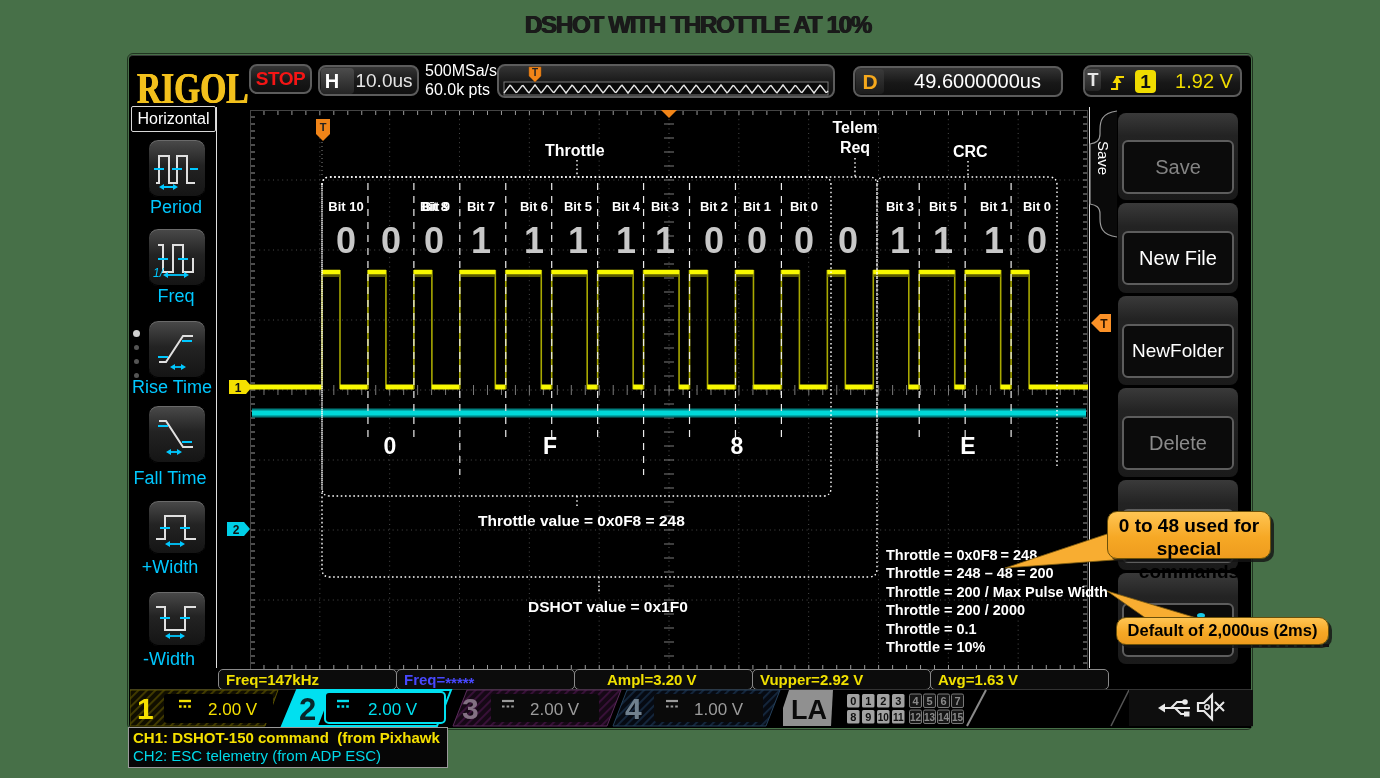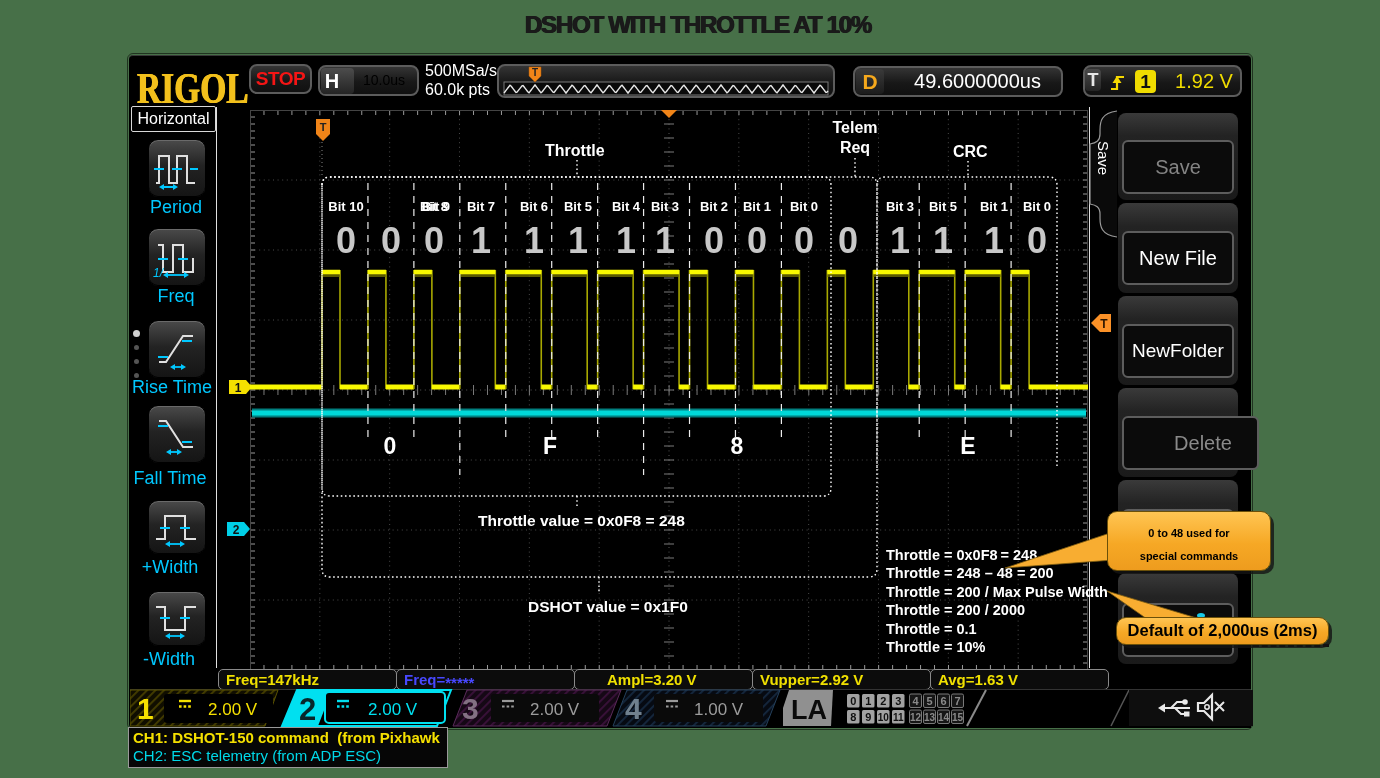--- a/index.html
+++ b/index.html
@@ -21,21 +21,21 @@
 <div class="abs" style="left:0;top:11px;width:1380px;text-align:center;font-size:24px;font-weight:bold;color:#1a1a1a;letter-spacing:-1.2px;text-shadow:0.7px 0 0 #1a1a1a,-0.7px 0 0 #1a1a1a;padding-left:8px;">DSHOT WITH THROTTLE AT 10%</div>
 
 <div class="abs" id="scope"></div>
 
 <div class="abs" style="left:137px;top:63px;font-family:'Liberation Serif',serif;font-weight:bold;font-size:44px;color:#f2c01c;transform:scaleX(0.76);transform-origin:0 0;text-shadow:0.6px 0 0 #f2c01c,-0.6px 0 0 #f2c01c;">RIGOL</div>
 <div class="box" style="left:249px;top:64px;width:63px;height:30px;box-sizing:border-box;"></div>
 <div class="abs" style="left:249px;top:64px;width:63px;height:30px;line-height:30px;text-align:center;color:#f51515;font-weight:bold;font-size:19px;letter-spacing:-0.5px;">STOP</div>
 <div class="box" style="left:318px;top:65px;width:101px;height:31px;box-sizing:border-box;"></div>
 <div class="chip" style="left:321px;top:68px;width:33px;height:26px;"></div>
 <div class="abs" style="left:322px;top:68px;width:20px;height:26px;line-height:26px;text-align:center;color:#fff;font-weight:bold;font-size:20px;">H</div>
-<div class="abs" style="left:352px;top:65px;width:64px;height:31px;line-height:31px;text-align:center;color:#000000;font-size:14px;">10.0us</div>
+<div class="abs" style="left:352px;top:65px;width:64px;height:31px;line-height:31px;text-align:center;color:#e5e5e5;font-size:19px;">10.0us</div>
 <div class="abs" style="left:425px;top:61px;color:#fff;font-size:16px;line-height:19px;">500MSa/s<br>60.0k pts</div>
 
 <div class="box" style="left:497px;top:64px;width:338px;height:34px;box-sizing:border-box;"></div>
 <svg class="abs" style="left:497px;top:64px;" width="338" height="34" viewBox="0 0 338 34">
   <rect x="7" y="18" width="324" height="13" fill="#0a0a0a" stroke="#7a7a7a" stroke-width="1"></rect>
   <polyline id="zig" fill="none" stroke="#e8e8e8" stroke-width="1.4" points="7,29.0 8,27.7 9,26.4 10,25.1 11,23.8 12,22.5 13,21.3 14,22.0 15,23.3 16,24.6 17,25.9 18,27.2 19,28.5 20,28.2 21,26.9 22,25.6 23,24.4 24,23.1 25,21.8 26,21.5 27,22.8 28,24.1 29,25.4 30,26.7 31,28.0 32,28.7 33,27.5 34,26.2 35,24.9 36,23.6 37,22.3 38,21.0 39,22.3 40,23.6 41,24.9 42,26.2 43,27.5 44,28.7 45,28.0 46,26.7 47,25.4 48,24.1 49,22.8 50,21.5 51,21.8 52,23.1 53,24.4 54,25.6 55,26.9 56,28.2 57,28.5 58,27.2 59,25.9 60,24.6 61,23.3 62,22.0 63,21.3 64,22.5 65,23.8 66,25.1 67,26.4 68,27.7 69,29.0 70,27.7 71,26.4 72,25.1 73,23.8 74,22.5 75,21.3 76,22.0 77,23.3 78,24.6 79,25.9 80,27.2 81,28.5 82,28.2 83,26.9 84,25.6 85,24.4 86,23.1 87,21.8 88,21.5 89,22.8 90,24.1 91,25.4 92,26.7 93,28.0 94,28.7 95,27.5 96,26.2 97,24.9 98,23.6 99,22.3 100,21.0 101,22.3 102,23.6 103,24.9 104,26.2 105,27.5 106,28.7 107,28.0 108,26.7 109,25.4 110,24.1 111,22.8 112,21.5 113,21.8 114,23.1 115,24.4 116,25.6 117,26.9 118,28.2 119,28.5 120,27.2 121,25.9 122,24.6 123,23.3 124,22.0 125,21.3 126,22.5 127,23.8 128,25.1 129,26.4 130,27.7 131,29.0 132,27.7 133,26.4 134,25.1 135,23.8 136,22.5 137,21.3 138,22.0 139,23.3 140,24.6 141,25.9 142,27.2 143,28.5 144,28.2 145,26.9 146,25.6 147,24.4 148,23.1 149,21.8 150,21.5 151,22.8 152,24.1 153,25.4 154,26.7 155,28.0 156,28.7 157,27.5 158,26.2 159,24.9 160,23.6 161,22.3 162,21.0 163,22.3 164,23.6 165,24.9 166,26.2 167,27.5 168,28.7 169,28.0 170,26.7 171,25.4 172,24.1 173,22.8 174,21.5 175,21.8 176,23.1 177,24.4 178,25.6 179,26.9 180,28.2 181,28.5 182,27.2 183,25.9 184,24.6 185,23.3 186,22.0 187,21.3 188,22.5 189,23.8 190,25.1 191,26.4 192,27.7 193,29.0 194,27.7 195,26.4 196,25.1 197,23.8 198,22.5 199,21.3 200,22.0 201,23.3 202,24.6 203,25.9 204,27.2 205,28.5 206,28.2 207,26.9 208,25.6 209,24.4 210,23.1 211,21.8 212,21.5 213,22.8 214,24.1 215,25.4 216,26.7 217,28.0 218,28.7 219,27.5 220,26.2 221,24.9 222,23.6 223,22.3 224,21.0 225,22.3 226,23.6 227,24.9 228,26.2 229,27.5 230,28.7 231,28.0 232,26.7 233,25.4 234,24.1 235,22.8 236,21.5 237,21.8 238,23.1 239,24.4 240,25.6 241,26.9 242,28.2 243,28.5 244,27.2 245,25.9 246,24.6 247,23.3 248,22.0 249,21.3 250,22.5 251,23.8 252,25.1 253,26.4 254,27.7 255,29.0 256,27.7 257,26.4 258,25.1 259,23.8 260,22.5 261,21.3 262,22.0 263,23.3 264,24.6 265,25.9 266,27.2 267,28.5 268,28.2 269,26.9 270,25.6 271,24.4 272,23.1 273,21.8 274,21.5 275,22.8 276,24.1 277,25.4 278,26.7 279,28.0 280,28.7 281,27.5 282,26.2 283,24.9 284,23.6 285,22.3 286,21.0 287,22.3 288,23.6 289,24.9 290,26.2 291,27.5 292,28.7 293,28.0 294,26.7 295,25.4 296,24.1 297,22.8 298,21.5 299,21.8 300,23.1 301,24.4 302,25.6 303,26.9 304,28.2 305,28.5 306,27.2 307,25.9 308,24.6 309,23.3 310,22.0 311,21.3 312,22.5 313,23.8 314,25.1 315,26.4 316,27.7 317,29.0 318,27.7 319,26.4 320,25.1 321,23.8 322,22.5 323,21.3 324,22.0 325,23.3 326,24.6 327,25.9 328,27.2 329,28.5 330,28.2 331,26.9"></polyline>
   <path d="M32 3 h12 v9 l-6 6 l-6 -6 z" fill="#f08418" stroke="#b05c08" stroke-width="0.5"></path>
   <text x="38" y="12" fill="#222" font-size="10" font-weight="bold" text-anchor="middle">T</text>
 </svg>
 <div class="box" style="left:853px;top:66px;width:210px;height:31px;box-sizing:border-box;"></div>
@@ -691,21 +691,21 @@
 
 <div class="tile" style="top:113px;height:87px;"></div>
 <div class="tile" style="top:203px;height:90px;"></div>
 <div class="tile" style="top:296px;height:89px;"></div>
 <div class="tile" style="top:388px;height:89px;"></div>
 <div class="tile" style="top:480px;height:90px;"></div>
 <div class="tile" style="top:573px;height:91px;"></div>
 <div class="mbtn" style="top:140px;color:#848484;">Save</div>
 <div class="mbtn" style="top:231px;">New File</div>
 <div class="mbtn" style="top:324px;font-size:19px;">NewFolder</div>
-<div class="mbtn" style="top:416px;color:#8a8a8a;padding-left:25px;">Delete</div>
+<div class="mbtn" style="top:416px;color:#8a8a8a;">Delete</div>
 <div class="mbtn" style="top:509px;"></div>
 <div class="mbtn" style="top:603px;"></div>
 <div class="abs" style="left:1197px;top:613px;width:8px;height:5px;border-radius:50%;background:#18c8e8;"></div>
 
 <svg class="abs" style="left:1088px;top:108px;" width="30" height="132" viewBox="0 0 30 132">
   <path d="M29 3 C13 5 12 14 12 22 L12 26 C12 33 8 35 2 36 L2 96 C8 97 12 99 12 106 L12 110 C12 118 13 127 29 129" fill="#0a0a0a" stroke="#999" stroke-width="1.2"></path>
 </svg>
 <div class="abs" style="left:1075px;top:150px;width:56px;height:16px;color:#fff;font-size:15px;text-align:center;transform:rotate(90deg);transform-origin:center;line-height:16px;">Save</div>
 
 <div class="mbox" style="left:218px;">Freq=147kHz</div>
@@ -814,21 +814,21 @@
         <polygon points="2,8 8,8 16,0 16,24 8,16 2,16" stroke-width="2.2"></polygon>
         <circle cx="11" cy="12" r="2.2" stroke-width="1.5"></circle>
         <path d="M19 7 l9 9 M28 7 l-9 9" stroke-width="2"></path>
       </g>
     </svg>
   </div>
 
 <svg class="abs" style="left:1000px;top:528px;" width="130" height="45" viewBox="0 0 130 45">
     <polygon points="5,40 110,5 127,31" fill="#f8ad31" stroke="#7a5a10" stroke-width="0.8"></polygon>
   </svg>
-<div class="callout" style="left:1107px;top:511px;width:164px;height:60px;font-size:11px;line-height:23px;padding-top:10px;box-sizing:border-box;">0 to 48 used for<br>special commands</div>
+<div class="callout" style="left:1107px;top:511px;width:164px;height:48px;font-size:19px;line-height:23px;padding-top:2px;box-sizing:border-box;">0 to 48 used for<br>special commands</div>
 <svg class="abs" style="left:1100px;top:588px;" width="110" height="32" viewBox="0 0 110 32">
     <polygon points="7,3 47,31 100,31" fill="#f8ad31" stroke="#7a5a10" stroke-width="0.8"></polygon>
   </svg>
 <div class="abs" style="left:1253px;top:644px;width:76px;height:0;border-bottom:3px dashed #101010;"></div>
 <div class="callout" style="left:1116px;top:617px;width:211px;height:26px;font-size:16.5px;line-height:25px;">Default of 2,000us (2ms)</div>
 
 <div class="abs" style="left:128px;top:727px;width:320px;height:41px;background:#060606;border:1px solid #999;box-sizing:border-box;"></div>
 <div class="abs" style="left:133px;top:729px;color:#f5e000;font-weight:bold;font-size:15px;">CH1: DSHOT-150 command&nbsp;&nbsp;(from Pixhawk</div>
 <div class="abs" style="left:133px;top:747px;color:#00d8e8;font-weight:normal;font-size:15px;">CH2: ESC telemetry (from ADP ESC)</div>
 

